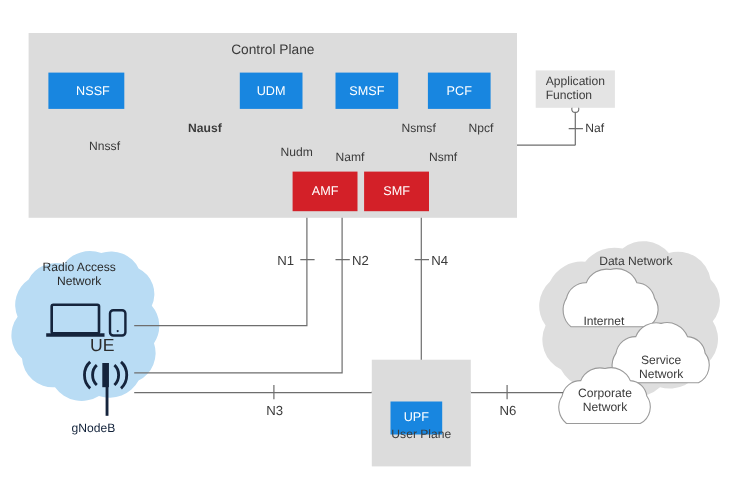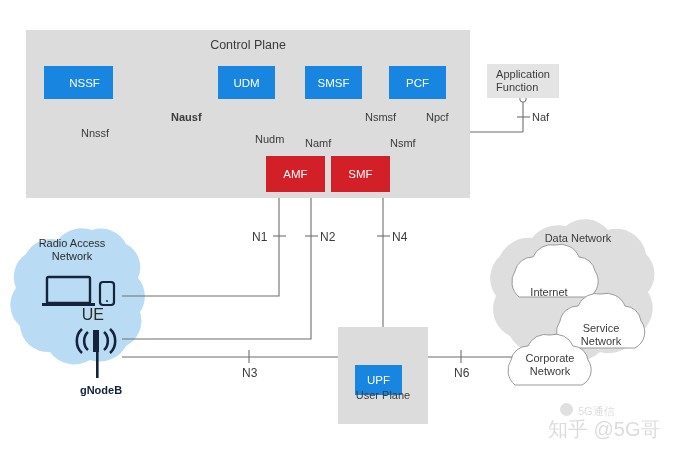--- a/index.html
+++ b/index.html
@@ -68,22 +68,22 @@
   
   #ran-title{
     left:22px;top:237px;width:100px;text-align:center;
     font-size:11px;line-height:13px;color:#2b2b2b;
   }
   #ue-label{
     left:44px;top:306px;width:60px;text-align:right;
     font-size:16px;color:#2b2b2b;
   }
   #gnb-label{
-    left:56px;top:384px;width:90px;text-align:center;
-    font-size:11px;font-weight:bold;color:#12223a;
+    left:40px;top:384px;width:90px;text-align:center;
+    font-size:11px;font-weight:normal;color:#12223a;
   }
 
   
   #dn-title{
     left:508px;top:232px;width:140px;text-align:center;
     font-size:11px;color:#3b3b3b;
   }
   .subcloud-label{
     font-size:11px;line-height:13px;color:#3b3b3b;text-align:center;
   }
@@ -310,19 +310,14 @@
   <div class="abs subcloud-label" style="left:565px;top:322px;width:72px;">
     <div>Service</div>
     <div>Network</div>
   </div>
 
   <div class="abs subcloud-label" style="left:512px;top:352px;width:76px;">
     <div>Corporate</div>
     <div>Network</div>
   </div>
 
-  <div class="abs" id="watermark">
-    <div id="wm-avatar"></div>
-    <div id="wm-top">5G通信</div>
-    <div id="wm-main">知乎 @5G哥</div>
-  </div>
 
 </div>
 
 </body></html>

